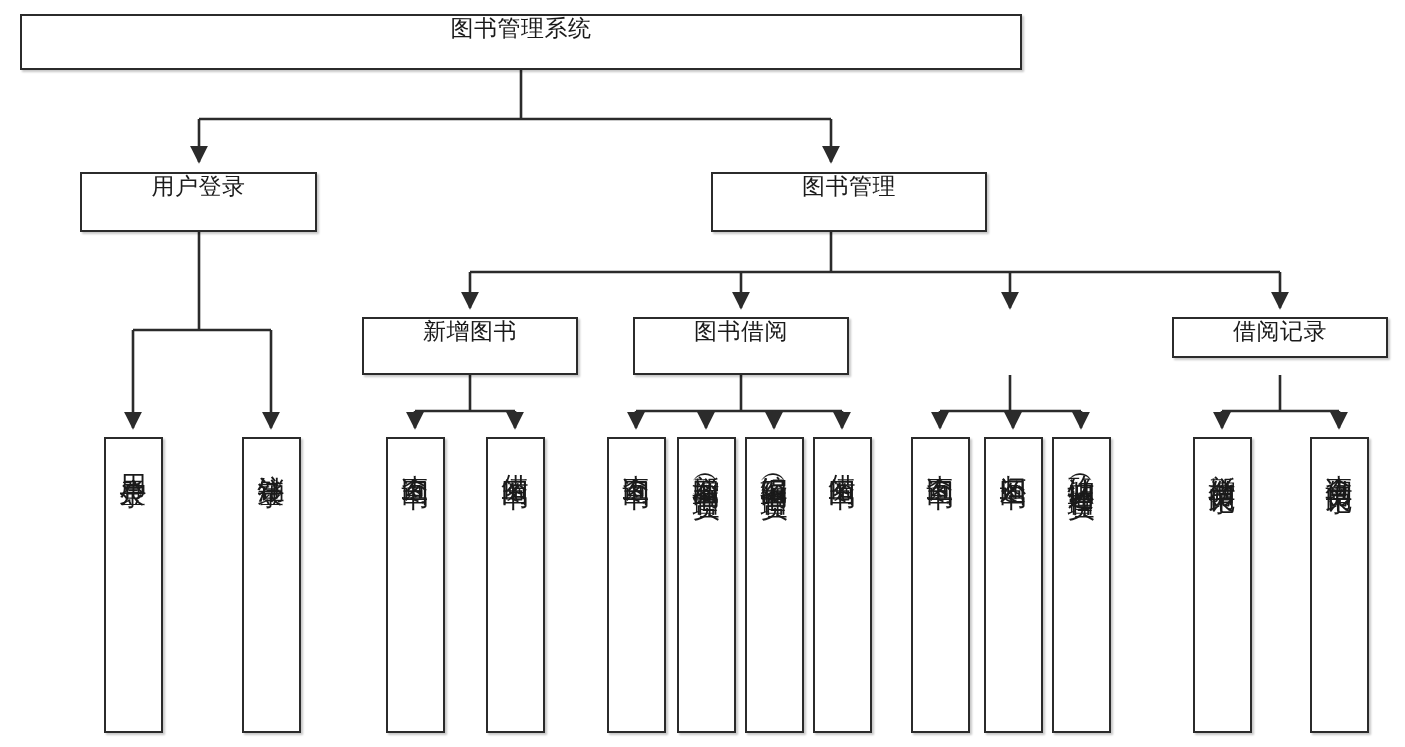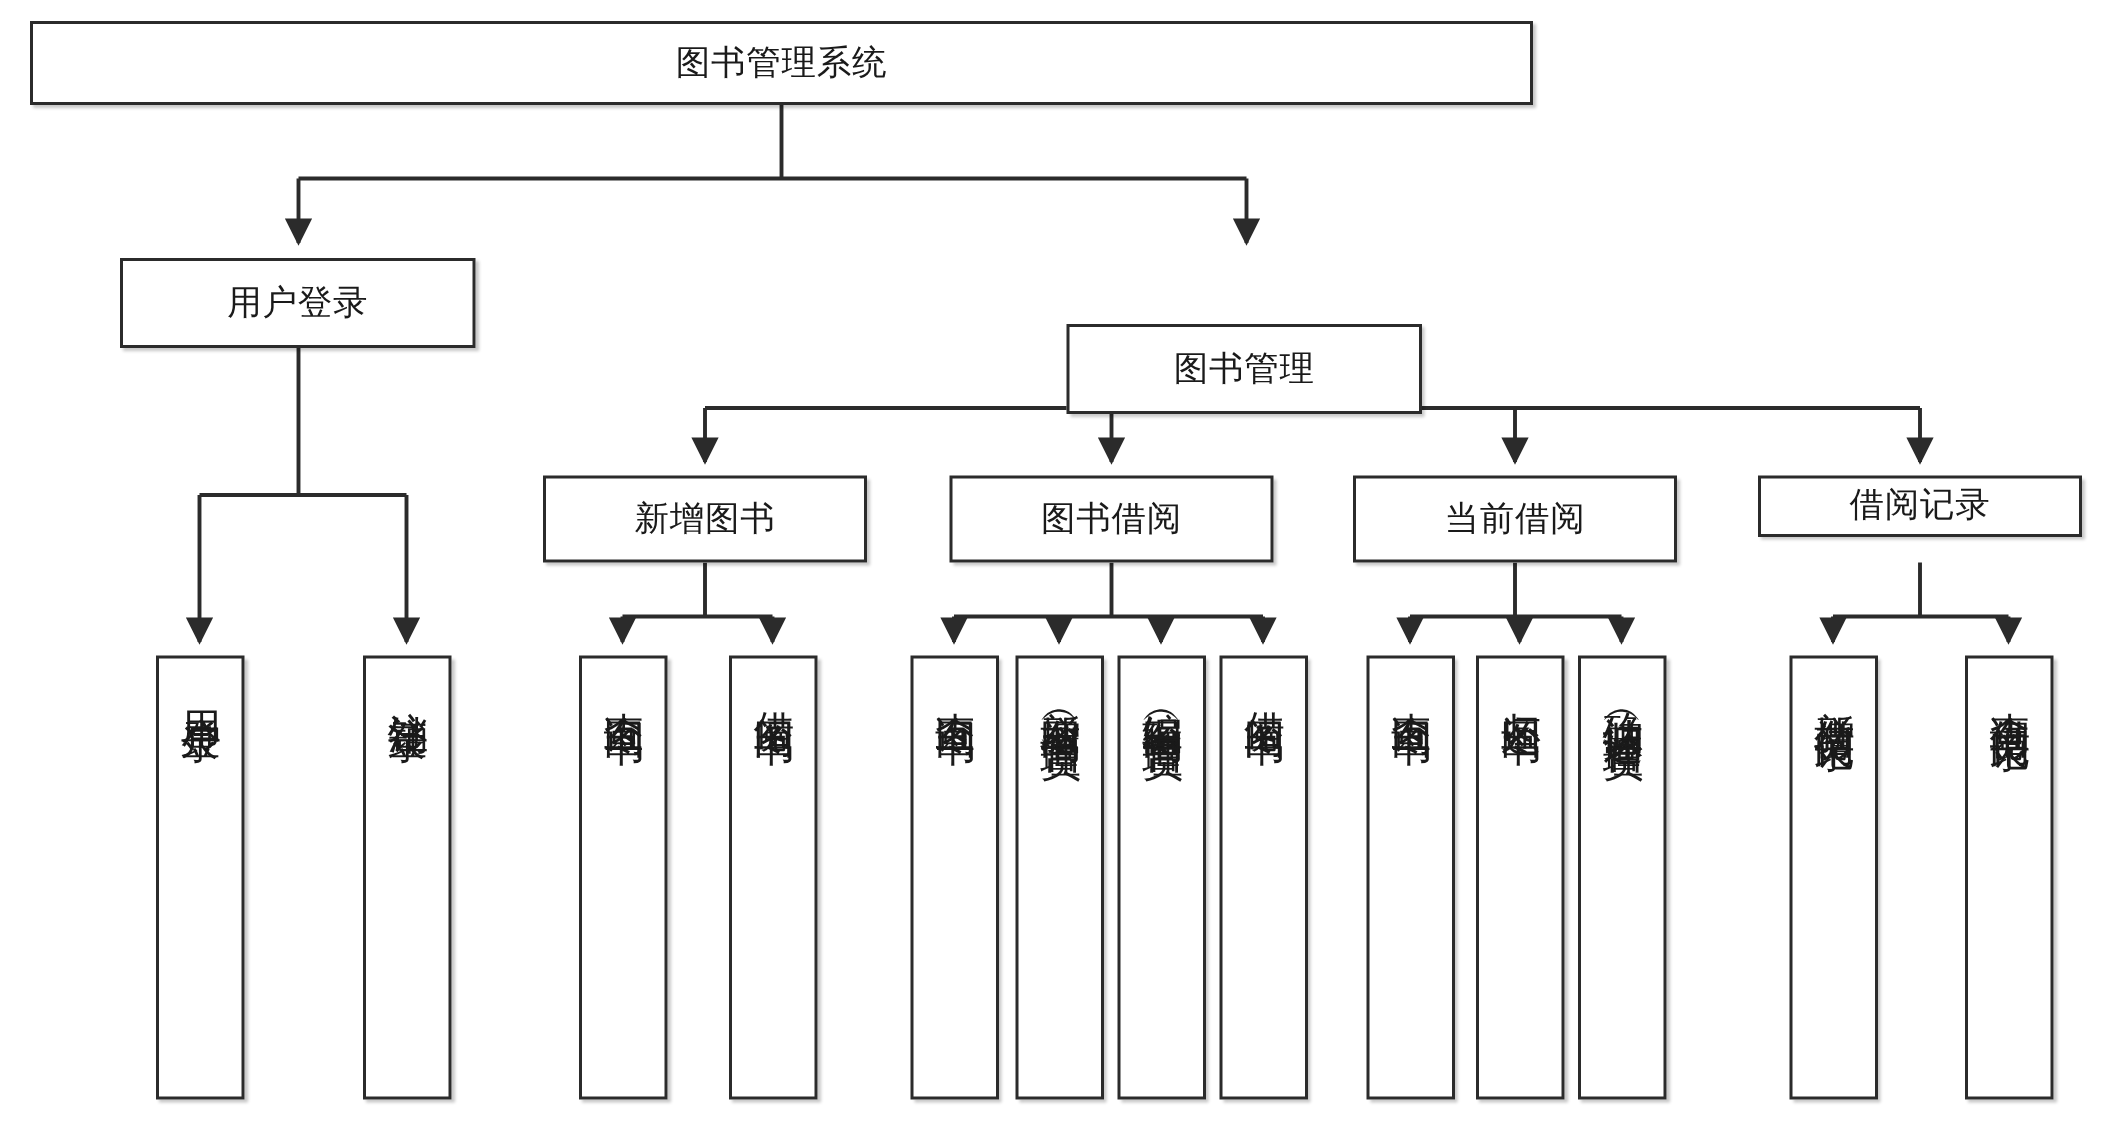--- a/index.html
+++ b/index.html
@@ -25,21 +25,21 @@
     width: 1405px;
     height: 747px;
     pointer-events: none;
   }
   .node {
     position: absolute;
     box-sizing: border-box;
     background: #ffffff;
     border: 2px solid #2b2b2b;
     display: flex;
-    align-items: center;
+    align-items: flex-start;
     justify-content: center;
     color: #1a1a1a;
     box-shadow: 2px 2px 2px rgba(0,0,0,0.22);
   }
   .node .lbl {
     display: block;
     text-align: center;
     line-height: 1.06;
     letter-spacing: 0.5px;
   }
@@ -126,32 +126,29 @@
     </g>
   </svg>
 
   <div class="node h root" id="node-root" style="left: 20px; top: 14px; width: 1002px; height: 56px;">
     <span class="lbl">图书管理系统</span>
   </div>
 
   <div class="node h" id="node-l2-0" style="left: 80px; top: 172px; width: 237px; height: 60px;">
     <span class="lbl">用户登录</span>
   </div>
-  <div class="node h" id="node-l2-1" style="left: 711px; top: 172px; width: 237px; height: 60px; margin-top: 44px;">
+  <div class="node h" id="node-l2-1" style="left: 711px; top: 172px; width: 276px; height: 60px;">
     <span class="lbl">图书管理</span>
   </div>
 
   <div class="node h" id="node-l3-0" style="left: 362px; top: 317px; width: 216px; height: 58px;">
     <span class="lbl">新增图书</span>
   </div>
   <div class="node h" id="node-l3-1" style="left: 633px; top: 317px; width: 216px; height: 58px;">
     <span class="lbl">图书借阅</span>
-  </div>
-  <div class="node h" id="node-l3-2" style="left: 902px; top: 317px; width: 216px; height: 58px;">
-    <span class="lbl">当前借阅</span>
   </div>
   <div class="node h" id="node-l3-3" style="left: 1172px; top: 317px; width: 216px; height: 41px;">
     <span class="lbl">借阅记录</span>
   </div>
 
   <div class="node v" id="node-leaf-0" style="left: 104px; top: 437px; width: 59px; height: 296px;">
     <span class="lbl">用户登录</span>
   </div>
   <div class="node v" id="node-leaf-1" style="left: 242px; top: 437px; width: 59px; height: 296px;">
     <span class="lbl">注销登录</span>

